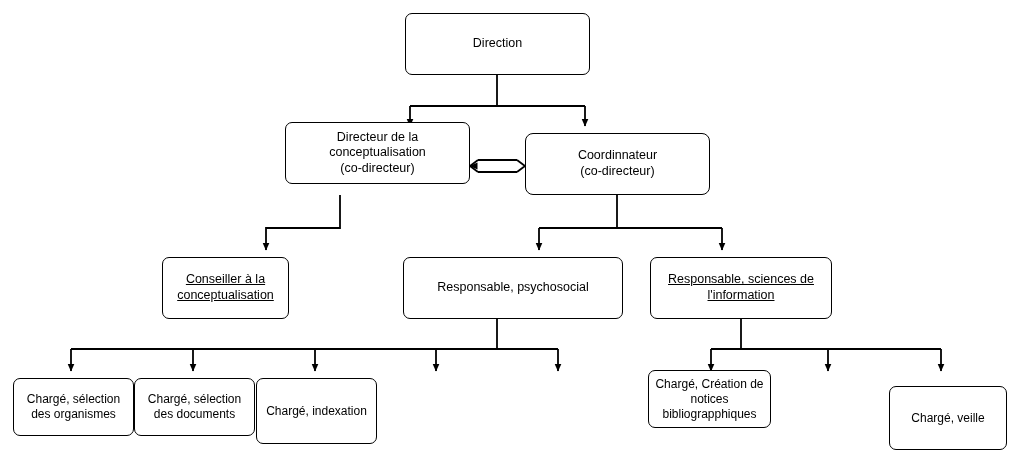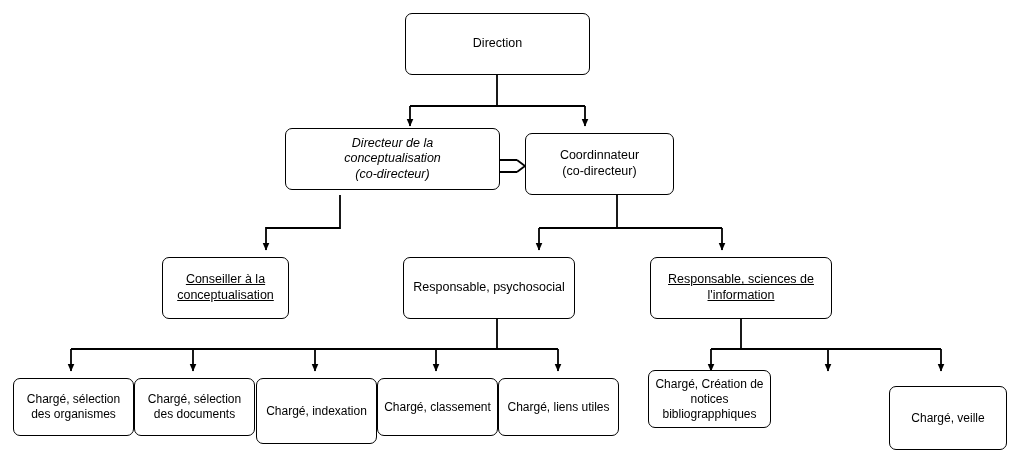--- a/index.html
+++ b/index.html
@@ -90,36 +90,34 @@
 
       <path d="M741,319 L741,349"></path>
       <path d="M711,349 L941,349"></path>
       <path d="M711,349 L711,371" marker-end="url(#arrow)"></path>
       <path d="M828,349 L828,371" marker-end="url(#arrow)"></path>
       <path d="M941,349 L941,371" marker-end="url(#arrow)"></path>
     </g>
   </svg>
 
   <div class="node" style="left:405px;top:13px;width:185px;height:62px;">Direction</div>
-  <div class="node" style="left:285px;top:128px;width:215px;height:62px;font-style:italic;">Directeur de la
+  <div class="node" style="left:285px;top:122px;width:185px;height:62px;">Directeur de la
 conceptualisation
 (co-directeur)</div>
-  <div class="node" style="left:525px;top:133px;width:149px;height:62px;">Coordinnateur
+  <div class="node" style="left:525px;top:133px;width:185px;height:62px;border-radius:8px;">Coordinnateur
 (co-directeur)</div>
   <div class="node" style="left:162px;top:257px;width:127px;height:62px;text-decoration:underline;">Conseiller à la
 conceptualisation</div>
-  <div class="node" style="left:403px;top:257px;width:172px;height:62px;">Responsable, psychosocial</div>
+  <div class="node" style="left:403px;top:257px;width:220px;height:62px;">Responsable, psychosocial</div>
   <div class="node" style="left:650px;top:257px;width:182px;height:62px;text-decoration:underline;">Responsable, sciences de
 l'information</div>
 
   <div class="node small" style="left:13px;top:378px;width:121px;height:58px;">Chargé, sélection
 des organismes</div>
   <div class="node small" style="left:134px;top:378px;width:121px;height:58px;">Chargé, sélection
 des documents</div>
   <div class="node small" style="left:256px;top:378px;width:121px;height:66px;">Chargé, indexation</div>
-  <div class="node small" style="left:377px;top:378px;width:121px;height:58px;">Chargé, classement</div>
-  <div class="node small" style="left:498px;top:378px;width:121px;height:58px;">Chargé, liens utiles</div>
   <div class="node small" style="left:648px;top:370px;width:123px;height:58px;">Chargé, Création de
 notices
 bibliograpphiques</div>
   <div class="node small" style="left:889px;top:386px;width:118px;height:64px;">Chargé, veille</div>
 
 </div>
 
 </body></html>

